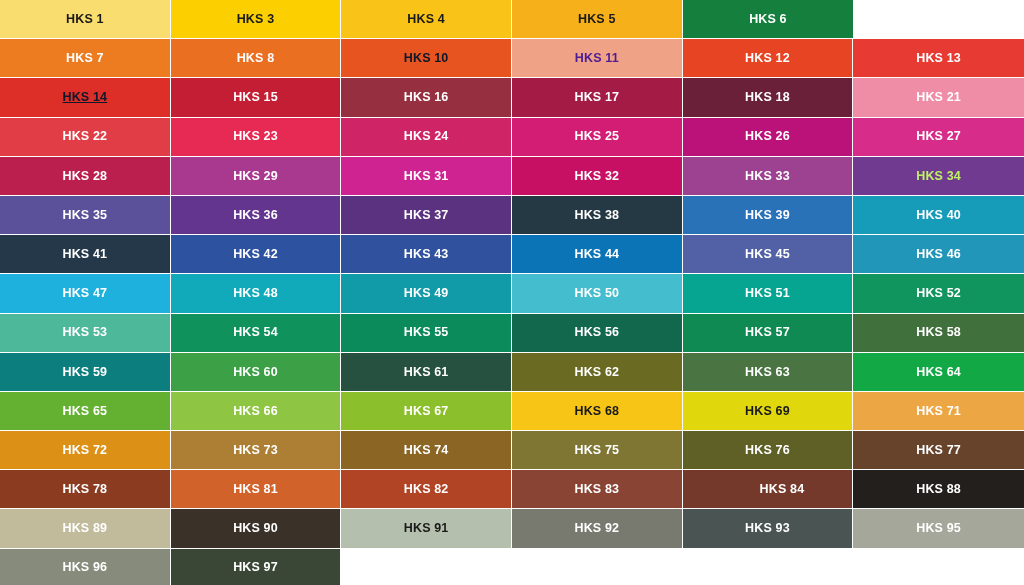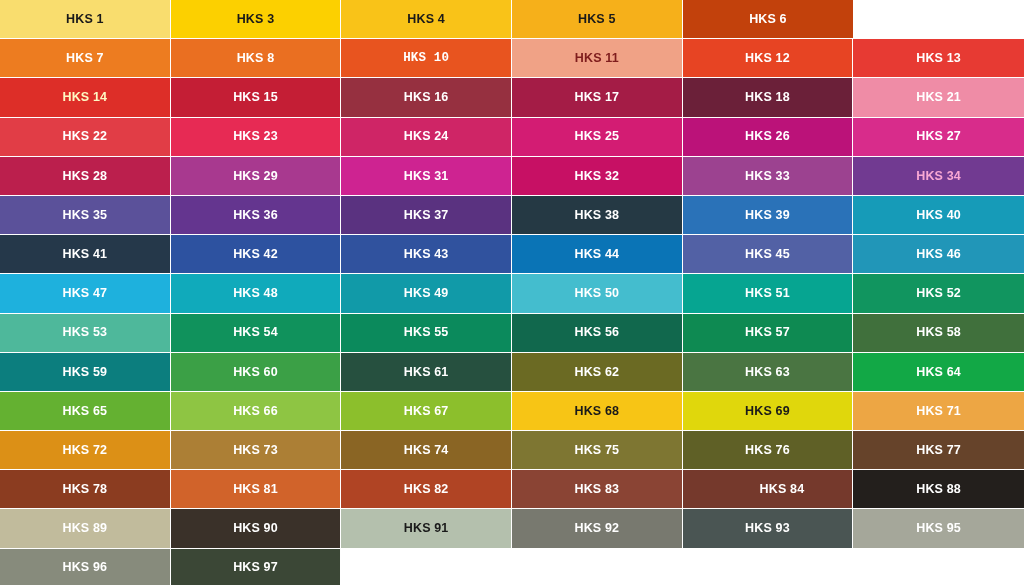--- a/index.html
+++ b/index.html
@@ -58,47 +58,47 @@
       </div>
       <div class="swatch" style="background: rgb(252, 208, 0);">
         <span class="swatch-label" style="color: rgb(26, 26, 26);">HKS 3</span>
       </div>
       <div class="swatch" style="background: rgb(249, 195, 24);">
         <span class="swatch-label" style="color: rgb(26, 26, 26);">HKS 4</span>
       </div>
       <div class="swatch" style="background: rgb(246, 176, 26);">
         <span class="swatch-label" style="color: rgb(26, 26, 26);">HKS 5</span>
       </div>
-      <div class="swatch" style="background: #c2410c;">
+      <div class="swatch" style="background: #15803d;">
         <span class="swatch-label" style="color: rgb(255, 255, 255);">HKS 6</span>
       </div>
     </div>
     <div class="swatch-row">
       <div class="swatch" style="background: rgb(237, 124, 32);">
         <span class="swatch-label" style="color: rgb(255, 255, 255);">HKS 7</span>
       </div>
       <div class="swatch" style="background: rgb(234, 111, 33);">
         <span class="swatch-label" style="color: rgb(255, 255, 255);">HKS 8</span>
       </div>
       <div class="swatch" style="background: rgb(232, 84, 31);">
-        <span class="swatch-label" style="color: #ffffff; font-family: Liberation Mono, monospace;">HKS 10</span>
+        <span class="swatch-label" style="color: #0f172a;">HKS 10</span>
       </div>
       <div class="swatch" style="background: rgb(240, 162, 134);">
-        <span class="swatch-label" style="color: #7f1d1d;">HKS 11</span>
+        <span class="swatch-label" style="color: #4c1d95;">HKS 11</span>
       </div>
       <div class="swatch" style="background: rgb(231, 68, 35);">
         <span class="swatch-label" style="color: rgb(255, 255, 255);">HKS 12</span>
       </div>
       <div class="swatch" style="background: rgb(231, 58, 51);">
         <span class="swatch-label" style="color: rgb(255, 255, 255);">HKS 13</span>
       </div>
     </div>
     <div class="swatch-row">
       <div class="swatch" style="background: rgb(221, 46, 40);">
-        <span class="swatch-label" style="color: #fef9c3;">HKS 14</span>
+        <span class="swatch-label" style="color: #0f172a; text-decoration: underline;">HKS 14</span>
       </div>
       <div class="swatch" style="background: rgb(196, 30, 53);">
         <span class="swatch-label" style="color: rgb(255, 255, 255);">HKS 15</span>
       </div>
       <div class="swatch" style="background: rgb(150, 48, 64);">
         <span class="swatch-label" style="color: rgb(255, 255, 255);">HKS 16</span>
       </div>
       <div class="swatch" style="background: rgb(164, 28, 70);">
         <span class="swatch-label" style="color: rgb(255, 255, 255);">HKS 17</span>
       </div>
@@ -139,21 +139,21 @@
       <div class="swatch" style="background: rgb(206, 35, 145);">
         <span class="swatch-label" style="color: rgb(255, 255, 255);">HKS 31</span>
       </div>
       <div class="swatch" style="background: rgb(199, 16, 100);">
         <span class="swatch-label" style="color: rgb(255, 255, 255);">HKS 32</span>
       </div>
       <div class="swatch" style="background: rgb(156, 66, 144);">
         <span class="swatch-label" style="color: rgb(255, 255, 255);">HKS 33</span>
       </div>
       <div class="swatch" style="background: rgb(113, 58, 145);">
-        <span class="swatch-label" style="color: #f9a8d4;">HKS 34</span>
+        <span class="swatch-label" style="color: #bef264;">HKS 34</span>
       </div>
     </div>
     <div class="swatch-row">
       <div class="swatch" style="background: rgb(91, 81, 154);">
         <span class="swatch-label" style="color: rgb(255, 255, 255);">HKS 35</span>
       </div>
       <div class="swatch" style="background: rgb(100, 53, 143);">
         <span class="swatch-label" style="color: rgb(255, 255, 255);">HKS 36</span>
       </div>
       <div class="swatch" style="background: rgb(90, 50, 128);">

